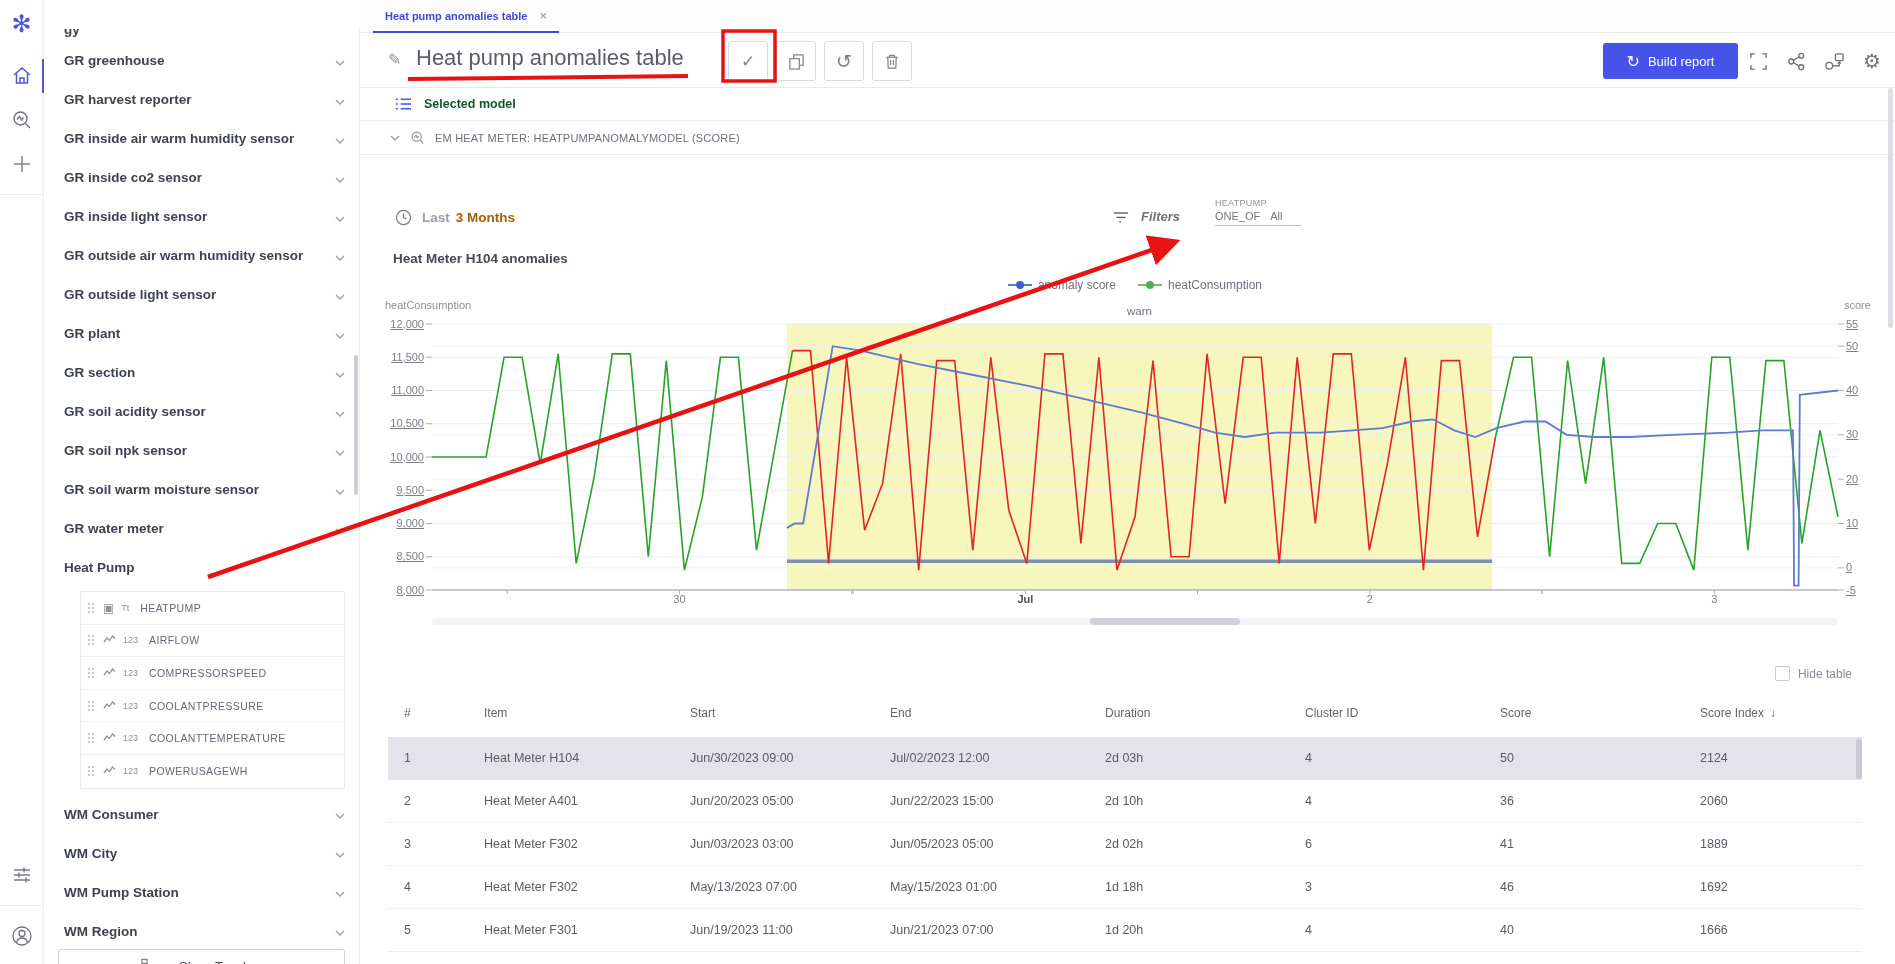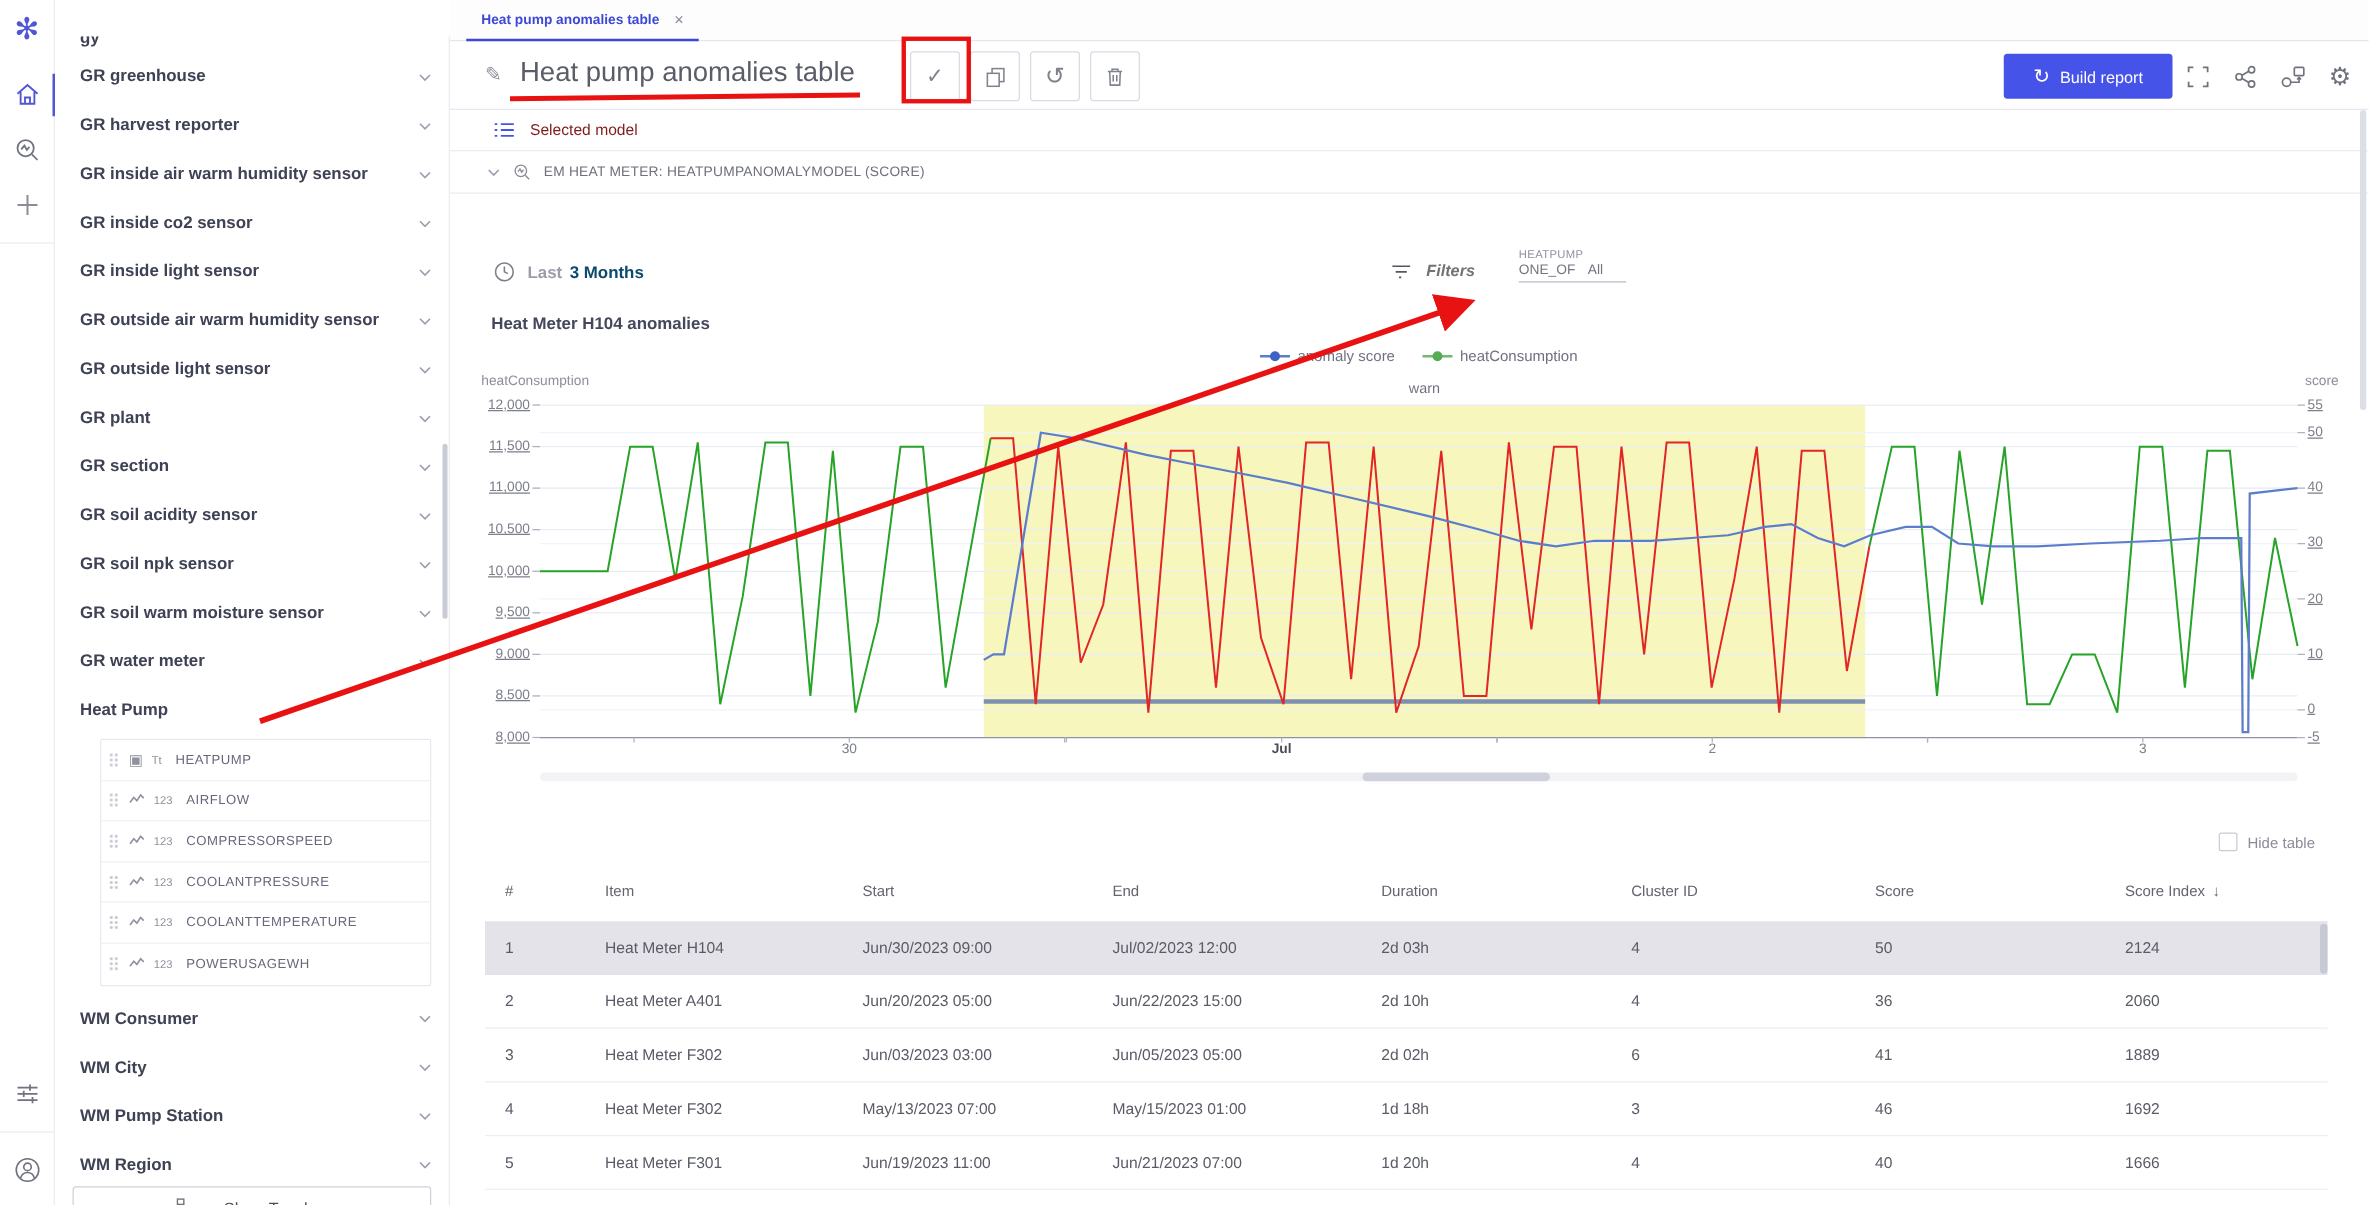--- a/index.html
+++ b/index.html
@@ -44,27 +44,27 @@
   .pencil { position:absolute; left:28px; top:17px; font-size:16px; color:#8f919d; }
   .doc-title { position:absolute; left:56px; top:12px; font-size:22px; color:#5a5c68; white-space:nowrap; }
   .tools { position:absolute; left:368px; top:8px; display:flex; gap:8px; }
   .icon-btn { width:40px; height:40px; border:1px solid #d9dbe4; border-radius:3px; background:#fff; display:flex; align-items:center; justify-content:center; color:#80828e; font-size:17px; cursor:pointer; }
   .build-btn { position:absolute; left:1243px; top:10px; width:135px; height:36px; background:#4553e9; border:none; border-radius:3px; color:#fff; font-size:13px; display:flex; align-items:center; justify-content:center; gap:8px; cursor:pointer; font-family:inherit; }
   .hdr-icons { position:absolute; left:1386px; top:10px; display:flex; gap:14px; align-items:center; height:36px; }
   .hdr-ic { width:24px; height:24px; display:flex; align-items:center; justify-content:center; color:#70727e; cursor:pointer; font-size:20px; }
 
   .modelbox { position:absolute; top:88px; left:0; right:0; }
   .model-row1 { height:33px; border-bottom:1px solid #ececf2; display:flex; align-items:center; gap:12px; padding-left:35px; }
-  .model-row1 .t { font-size:12.5px; font-weight:400; color:#7f1d1d; }
+  .model-row1 .t { font-size:12.5px; font-weight:700; color:#14532d; }
   .model-row2 { height:34px; border-bottom:1px solid #ececf2; display:flex; align-items:center; gap:10px; padding-left:30px; }
   .model-row2 .t { font-size:11px; color:#6e707c; letter-spacing:0.2px; }
 
   .meta-left { position:absolute; top:209px; left:35px; display:flex; align-items:center; gap:10px; }
   .meta-left .pre { font-size:13.5px; font-weight:700; color:#9b9dab; }
-  .meta-left .rng { font-size:13.5px; font-weight:700; color:#0c4a6e; margin-left:-4px; }
+  .meta-left .rng { font-size:13.5px; font-weight:700; color:#a16207; margin-left:-4px; }
   .filters { position:absolute; top:209px; left:753px; display:flex; align-items:center; gap:12px; }
   .filters .t { font-size:13px; font-weight:700; color:#737373;font-style:italic; }
   .chip { position:absolute; top:198px; left:855px; width:86px; }
   .chip .f { font-size:9px; color:#8f919d; letter-spacing:0.3px; }
   .chip .v { font-size:11px; color:#74767f; border-bottom:1px solid #b9bcc8; padding:2px 0 3px 0; display:flex; gap:10px; cursor:pointer; }
 
   .chart-title { position:absolute; top:251px; left:33px; font-size:13.5px; font-weight:700; color:#45475a; }
   .legend { position:absolute; top:278px; left:72px; width:1406px; display:flex; justify-content:center; gap:22px; }
   .leg-item { display:flex; align-items:center; gap:6px; font-size:12px; color:#6f7180; }
   .leg-mark { position:relative; width:24px; height:10px; }

